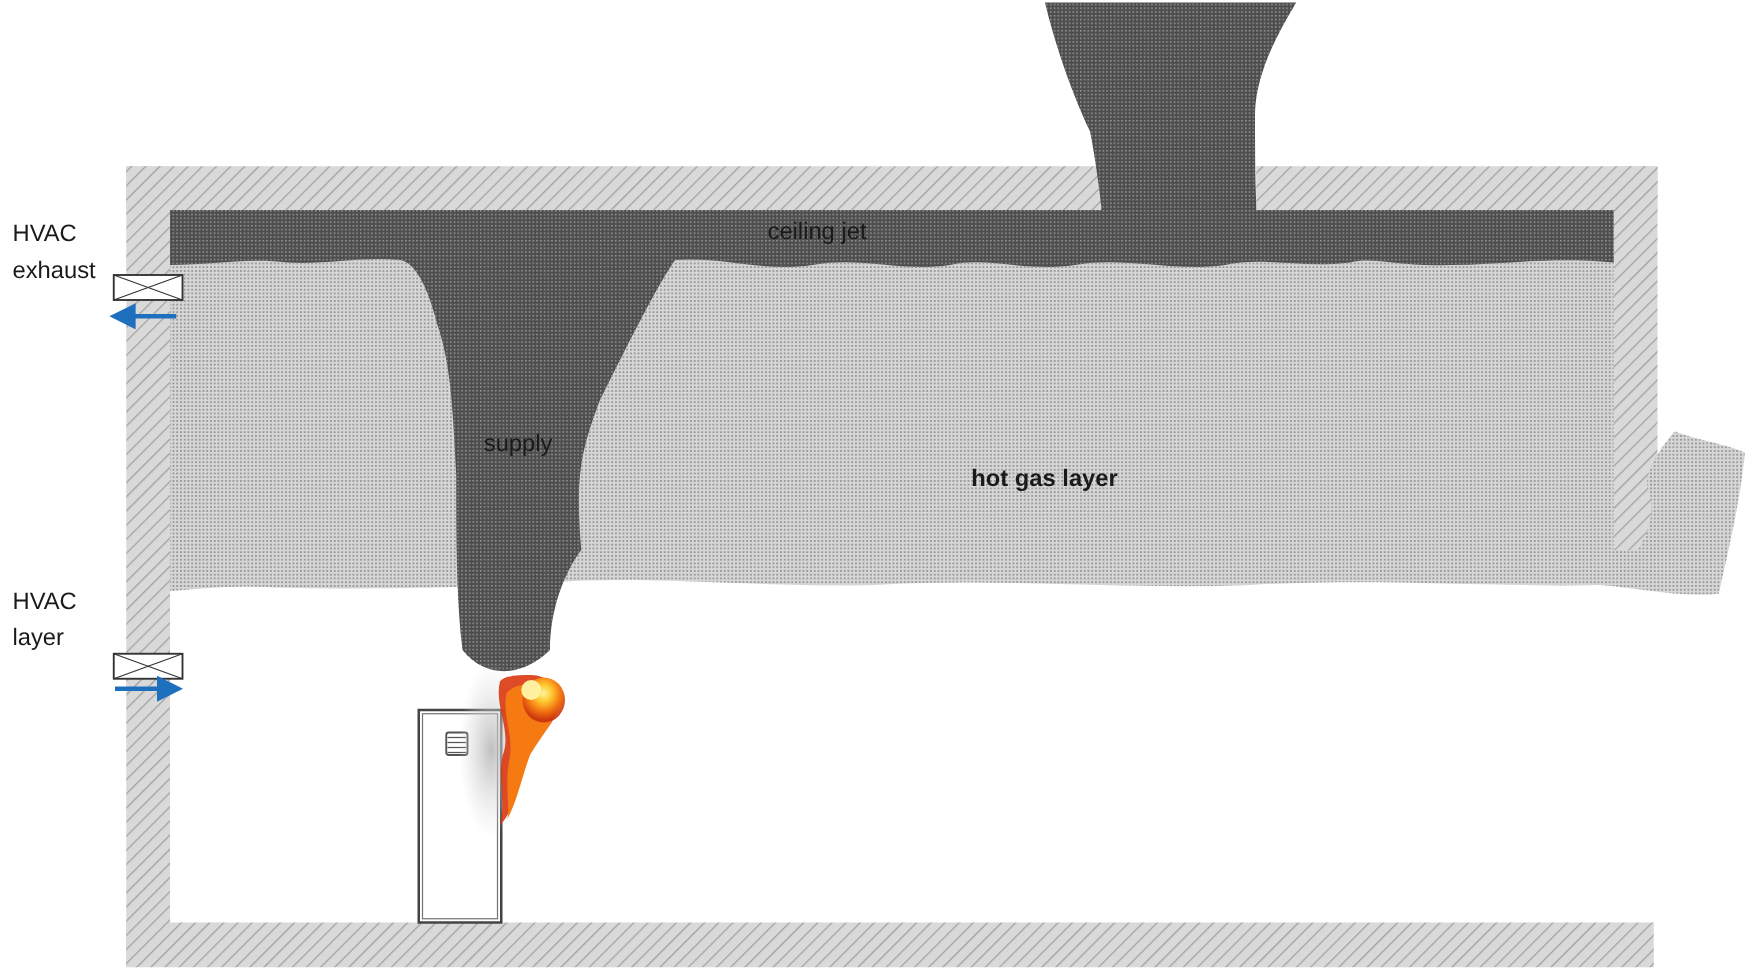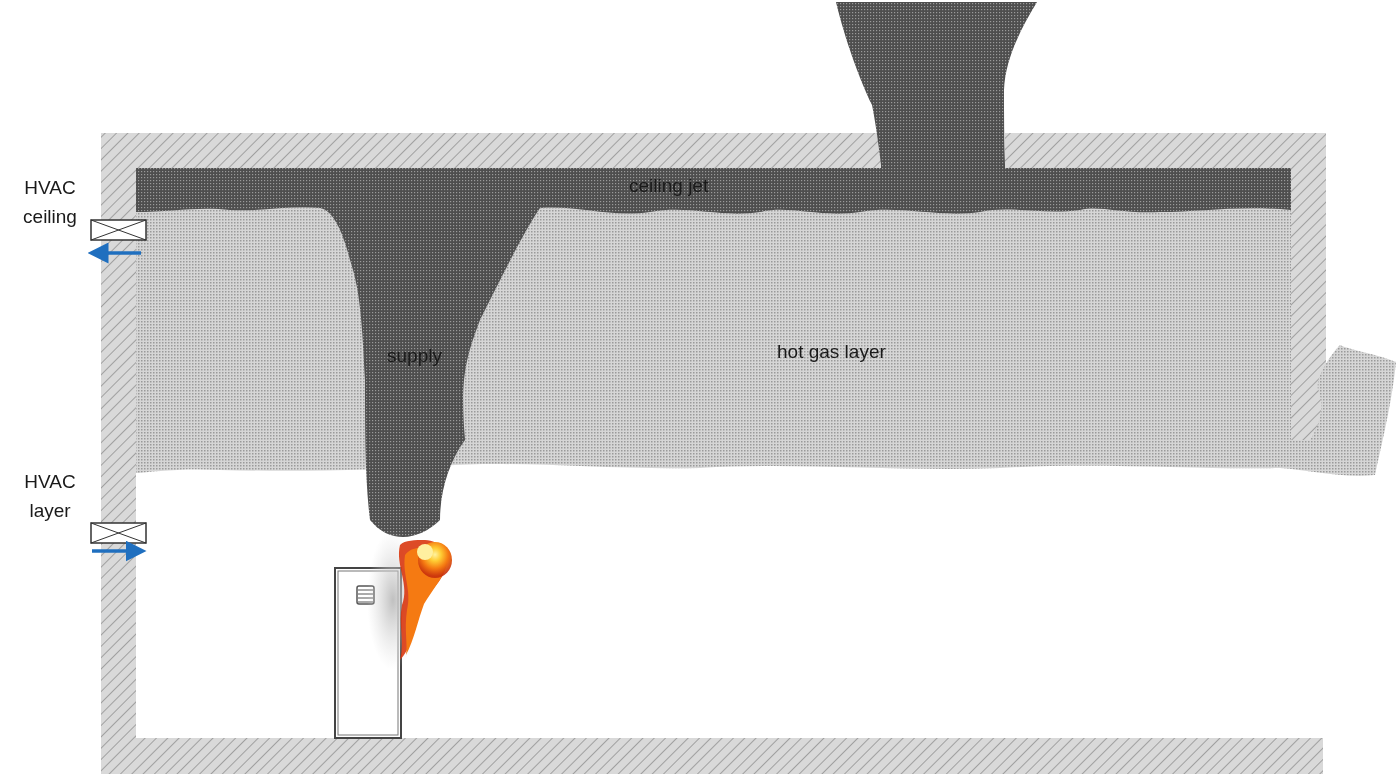--- a/index.html
+++ b/index.html
@@ -1,21 +1,21 @@
 <!DOCTYPE html>
 <html><head>
 <meta charset="utf-8">
 <style>
   html, body { margin: 0; padding: 0; background: #ffffff; }
   body { width: 1400px; height: 774px; position: relative; overflow: hidden;
          font-family: "Liberation Sans", "DejaVu Sans", sans-serif; }
   #diagram { position: absolute; left: 0; top: 0; width: 1400px; height: 774px; }
   .label { position: absolute; font-size: 19px; color: #1a1a1a; line-height: 1.5;
            font-family: "Liberation Sans", "DejaVu Sans", sans-serif; white-space: nowrap; }
-  .label.center { text-align: center; }
+  .label.center { text-align: left; }
 </style>
 </head>
 <body>
 
 <svg id="diagram" width="1400" height="774" viewBox="0 0 1400 774" xmlns="http://www.w3.org/2000/svg">
   <defs>
     <pattern id="hatch" patternUnits="userSpaceOnUse" width="8" height="8" patternTransform="rotate(45)">
       <rect width="8" height="8" fill="#d9d9d9"></rect>
       <line x1="0" y1="0" x2="0" y2="8" stroke="#a0a0a0" stroke-width="2"></line>
     </pattern>
@@ -102,21 +102,21 @@
   <g>
     <rect x="91" y="523" width="55" height="20" fill="#ffffff" stroke="#333333" stroke-width="1.5"></rect>
     <line x1="91" y1="523" x2="146" y2="543" stroke="#333333" stroke-width="1"></line>
     <line x1="91" y1="543" x2="146" y2="523" stroke="#333333" stroke-width="1"></line>
   </g>
   <line x1="92" y1="551" x2="136" y2="551" stroke="#1f6fbf" stroke-width="3.5" marker-end="url(#arrowhead)"></line>
 </svg>
 
 <div class="label center" style="left:10px; top:174px; width:80px;">
   <div>HVAC</div>
-  <div>ceiling</div>
+  <div>exhaust</div>
 </div>
 <div class="label center" style="left:10px; top:468px; width:80px;">
   <div>HVAC</div>
   <div>layer</div>
 </div>
-<div class="label" style="left:629px; top:172px;">ceiling jet</div>
+<div class="label" style="left:614px; top:172px;">ceiling jet</div>
 <div class="label" style="left:387px; top:342px;">supply</div>
-<div class="label" style="left:777px; top:338px;">hot gas layer</div>
+<div class="label" style="left:777px; top:370px;font-weight:bold;">hot gas layer</div>
 
 </body></html>

